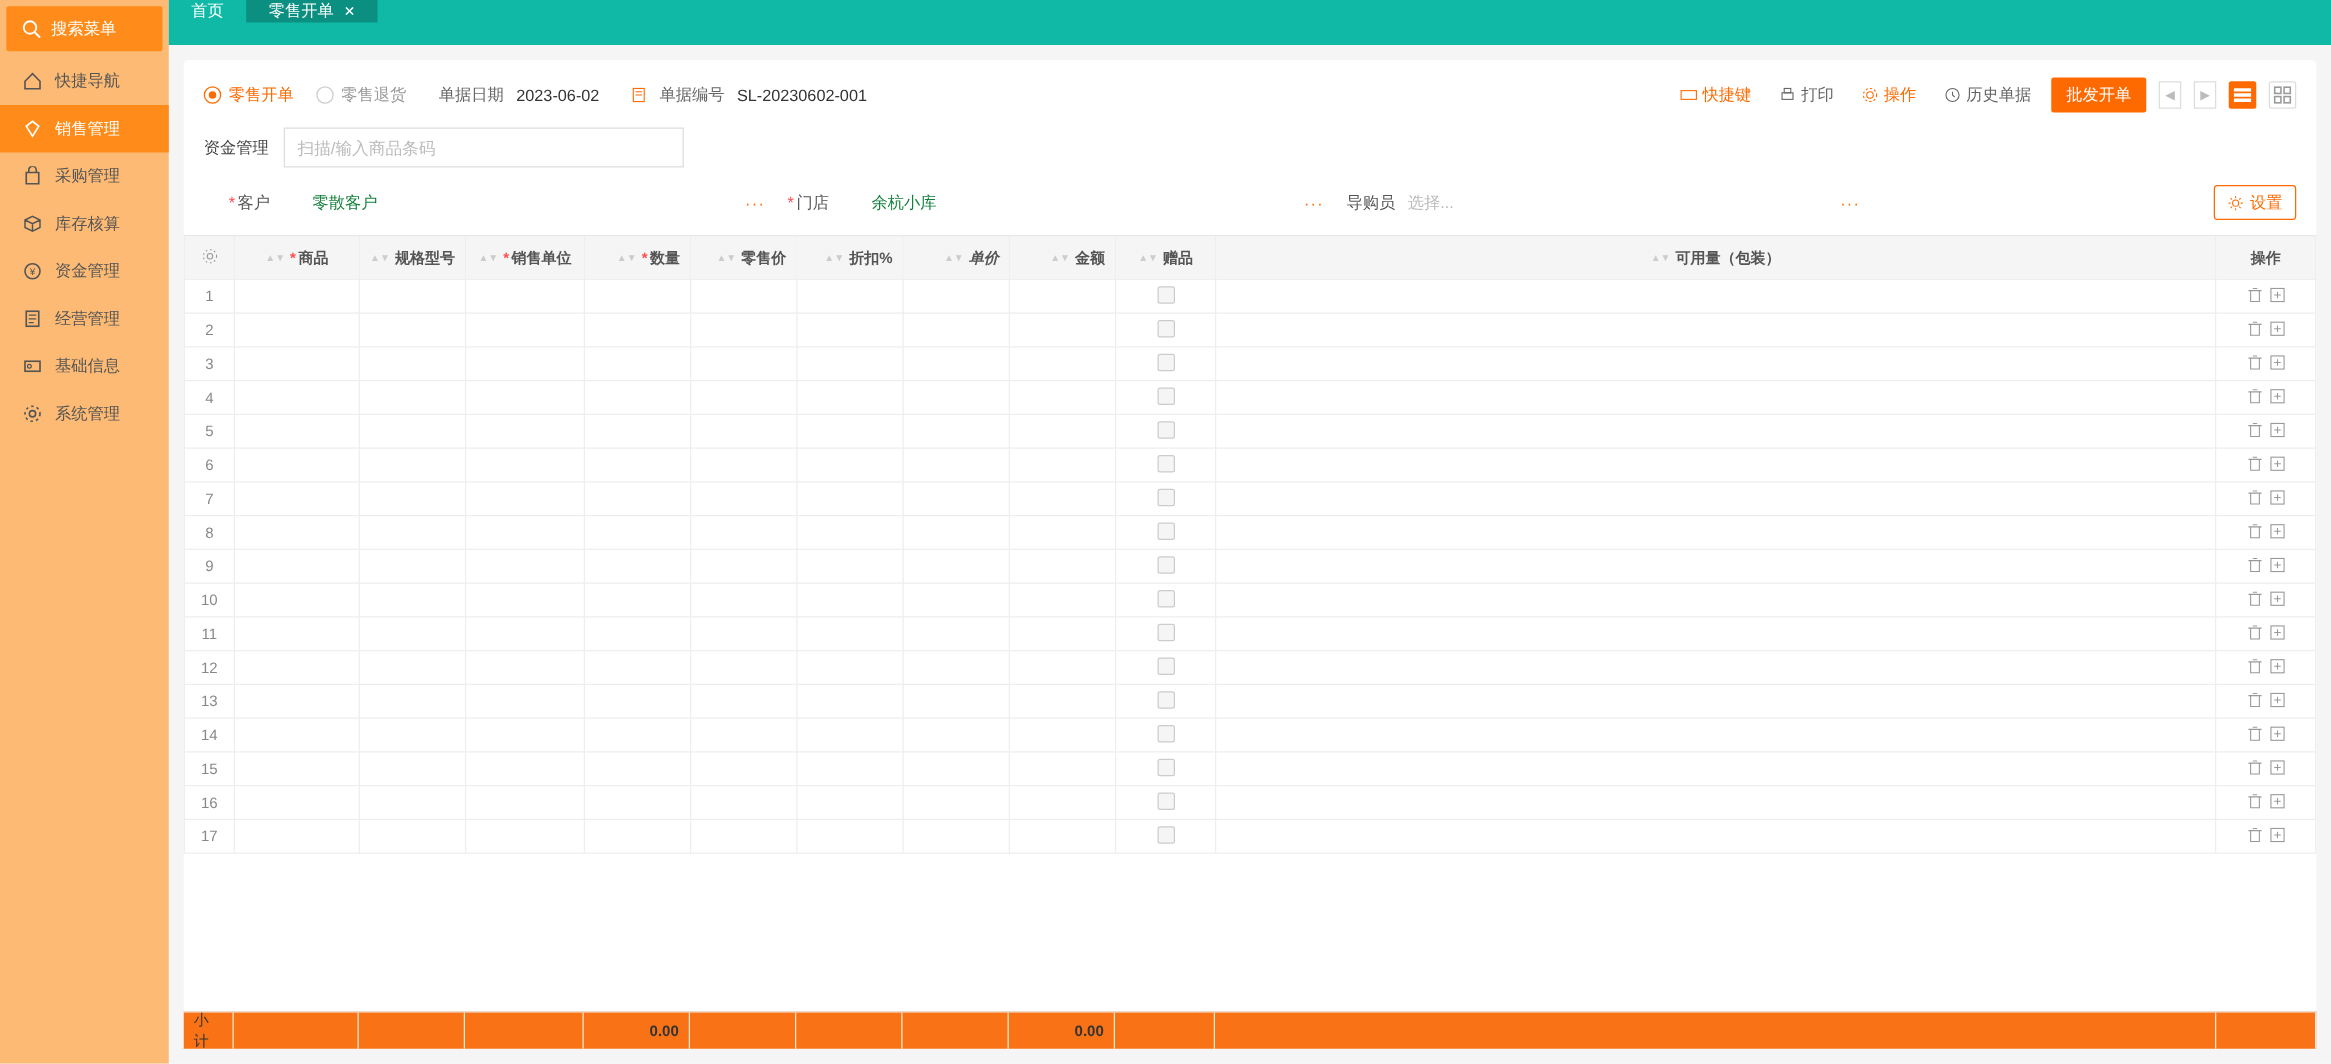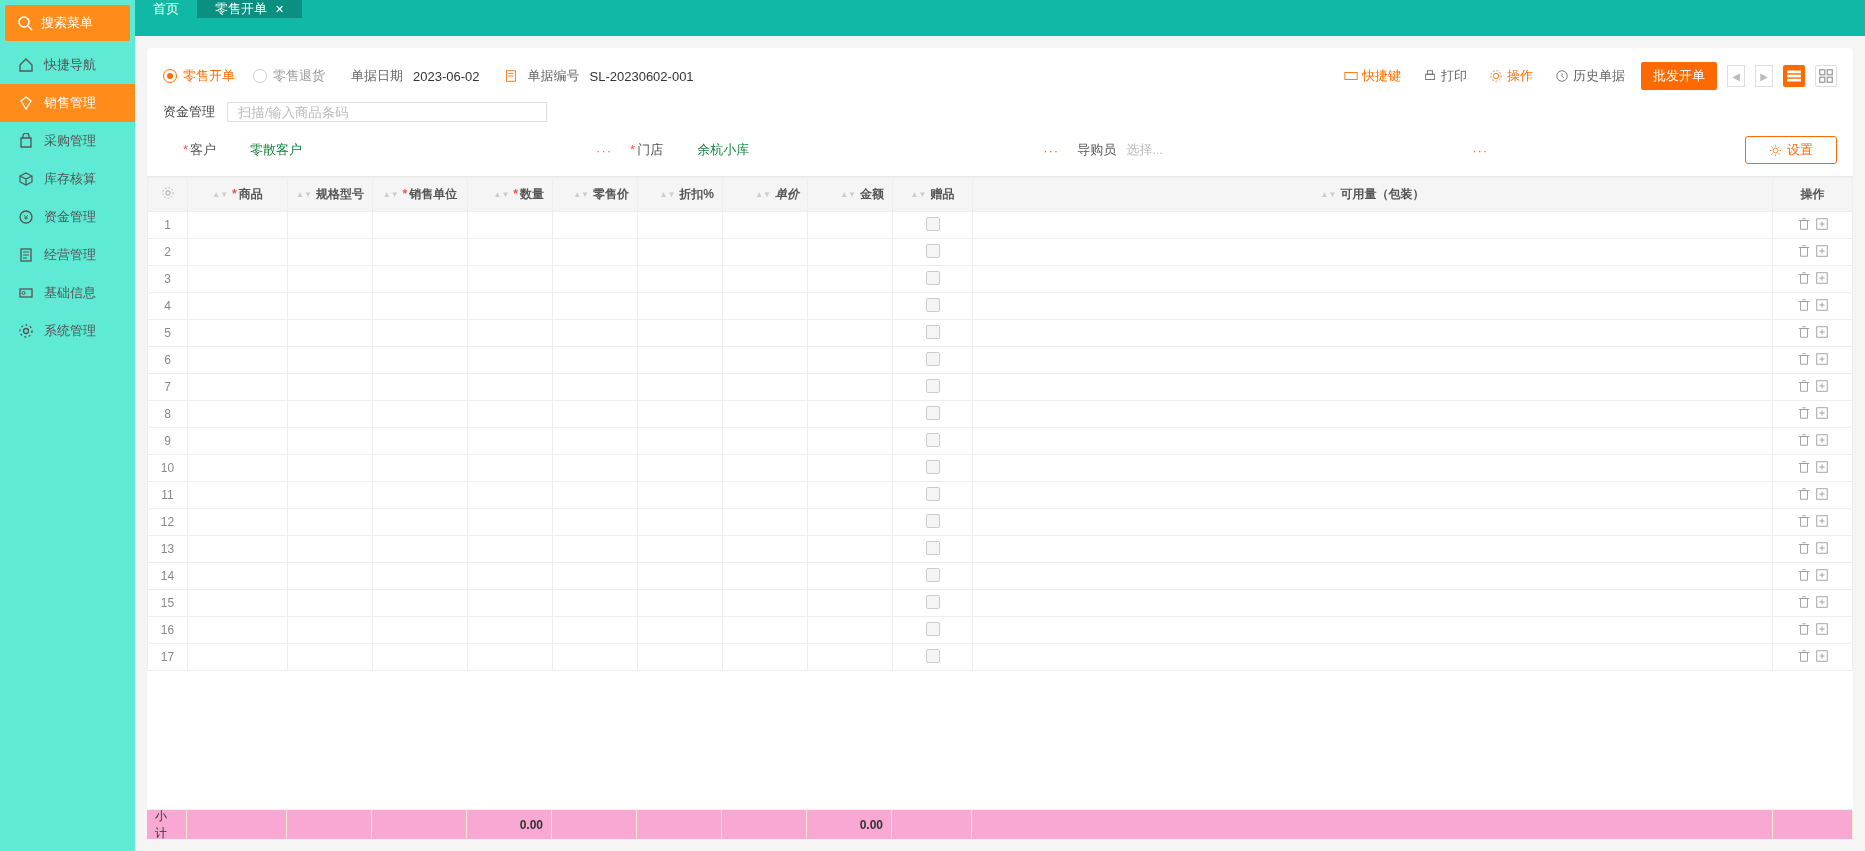--- a/index.html
+++ b/index.html
@@ -1,21 +1,21 @@
 <!DOCTYPE html>
 <html><head>
 <meta charset="utf-8">
 <style>
 * { box-sizing: border-box; margin: 0; padding: 0; }
 body { font-family: "Microsoft YaHei", Arial, sans-serif; font-size: 13px; color: #333; background: #f5f5f5; overflow: hidden; }
 
 .layout { display: flex; height: 851px; }
 
 
-.sidebar { width: 135px; background: #5eead4; flex-shrink: 0; }
+.sidebar { width: 135px; background: #fdba74; flex-shrink: 0; }
 .search-menu { background: #ff8c1a; color: #fff; height: 36px; display: flex; align-items: center; padding: 0 12px; gap: 8px; margin: 5px; border-radius: 2px; }
 .side-item { height: 38px; display: flex; align-items: center; padding: 0 18px; gap: 10px; color: #555; cursor: pointer; }
 .side-item.active { background: #ff8c1a; color: #fff; }
 .side-icon { width: 16px; height: 16px; display: inline-flex; align-items: center; justify-content: center; }
 
 
 .main { flex: 1; display: flex; flex-direction: column; min-width: 0; }
 
 
 .tabs { background: #0fb9a5; height: 36px; display: flex; align-items: flex-start; }
@@ -42,32 +42,32 @@
 .tool-link { display: flex; align-items: center; gap: 4px; color: #666; cursor: pointer; padding: 0 6px; }
 .tool-link.orange { color: #ff6a00; }
 .btn-primary { background: #ff6a00; color: #fff; padding: 5px 12px; border-radius: 2px; cursor: pointer; }
 .nav-btn { width: 18px; height: 22px; border: 1px solid #ddd; display: flex; align-items: center; justify-content: center; color: #bbb; cursor: pointer; font-size: 10px; }
 .orange-box { width: 22px; height: 22px; background: #ff6a00; display:flex; align-items:center; justify-content:center; color:#fff; border-radius:2px;}
 .gray-box { width: 22px; height: 22px; border:1px solid #ddd; display:flex; align-items:center; justify-content:center; color:#999; border-radius:2px;}
 
 
 .barcode-row { display: flex; align-items: center; padding: 0 16px 14px 16px; gap: 12px; }
 .bc-label { color: #444; font-weight: 500; }
-.bc-input { width: 320px; height: 20px; border: 1px solid #ddd; padding: 0 10px; color: #3b82f6; }
+.bc-input { width: 320px; height: 32px; border: 1px solid #ddd; padding: 0 10px; color: #3b82f6; }
 .bc-input::placeholder { color: #bbb; }
 
 
 .form-row { display: flex; align-items: center; padding: 0 16px 12px 36px; gap: 12px; }
 .fld { display: flex; align-items: center; gap: 10px; }
 .fld-lbl { color: #555; }
 .req { color: #ff4d4f; margin-right: 2px; }
 .fld-val { min-width: 330px; color: #15803d; margin-left: 24px; }
 .fld-ph { min-width: 330px; color: #bbb; }
 .fld-more { color: #ff6a00; cursor: pointer; padding: 0 6px; letter-spacing: 1px; }
-.settings-btn { margin-left: auto; border: 1px solid #ff6a00; color: #ff6a00; padding: 4px 23px; border-radius: 3px; display: flex; align-items: center; gap: 5px; cursor: pointer; }
+.settings-btn { margin-left: auto; border: 1px solid #ff6a00; color: #ff6a00; padding: 4px 10px; border-radius: 3px; display: flex; align-items: center; gap: 5px; cursor: pointer; }
 
 
 .tbl-wrap { flex: 1; overflow: auto; border-top: 1px solid #e8e8e8; margin: 0 0 0 0; min-height: 0; }
 table { width: 100%; border-collapse: collapse; table-layout: fixed; }
 th, td { border: 1px solid #eee; height: 27px; padding: 0 8px; font-size: 12px; overflow: hidden; white-space: nowrap; }
 thead th { background: #f5f5f5; color: #555; position: sticky; top: 0; height: 34px; }
 th .sort { display:inline-flex; flex-direction:column; line-height:5px; font-size:8px; color:#ccc; margin-right:4px; vertical-align:middle;}
 .c-idx { width: 40px; text-align: center; color: #888; }
 .c-gear { width: 40px; text-align: center; }
 .c-prod { width: 100px; }
@@ -78,21 +78,21 @@
 .c-disc { width: 85px; text-align: right; }
 .c-price { width: 85px; text-align: right; font-style: italic; }
 .c-amt { width: 85px; text-align: right; }
 .c-gift { width: 80px; text-align: center; }
 .c-avail { width: auto; }
 .c-ops { width: 80px; text-align: center; }
 .chk { width: 14px; height: 14px; border: 1px solid #ccc; background: #f5f5f5; border-radius: 2px; display: inline-block; }
 .op-ic { width:14px; height:14px; display:inline-flex; color:#999; margin: 0 2px; cursor:pointer; align-items:center; justify-content:center;}
 
 
-.tfoot { background: #f9a8d4; display: flex; align-items: center; height: 30px; font-size: 12px; border-top: 1px solid #eee; }
+.tfoot { background: #f97316; display: flex; align-items: center; height: 30px; font-size: 12px; border-top: 1px solid #eee; }
 .tfoot .cell { border-right: 1px solid #f0ead0; height: 100%; display:flex; align-items:center; padding:0 8px; }
 
 svg { width: 100%; height: 100%; }
 </style>
 </head>
 <body>
 
 <div class="layout">
 
   <div class="sidebar">

